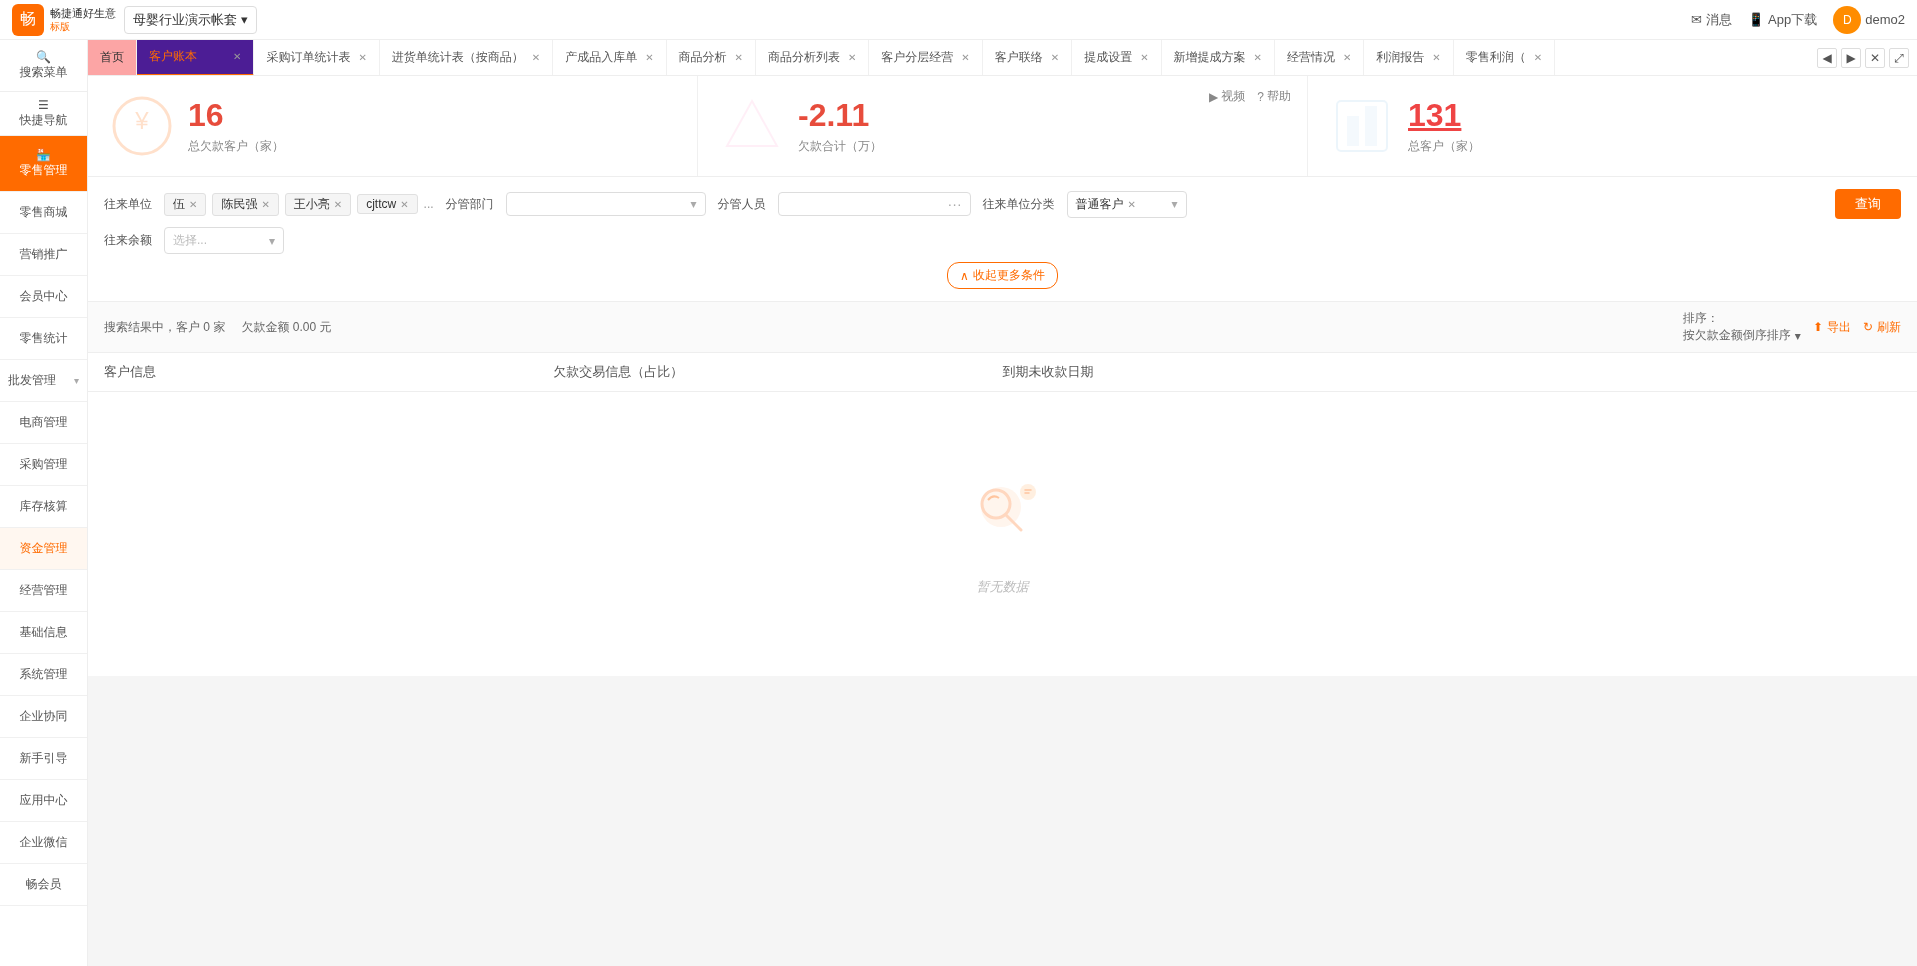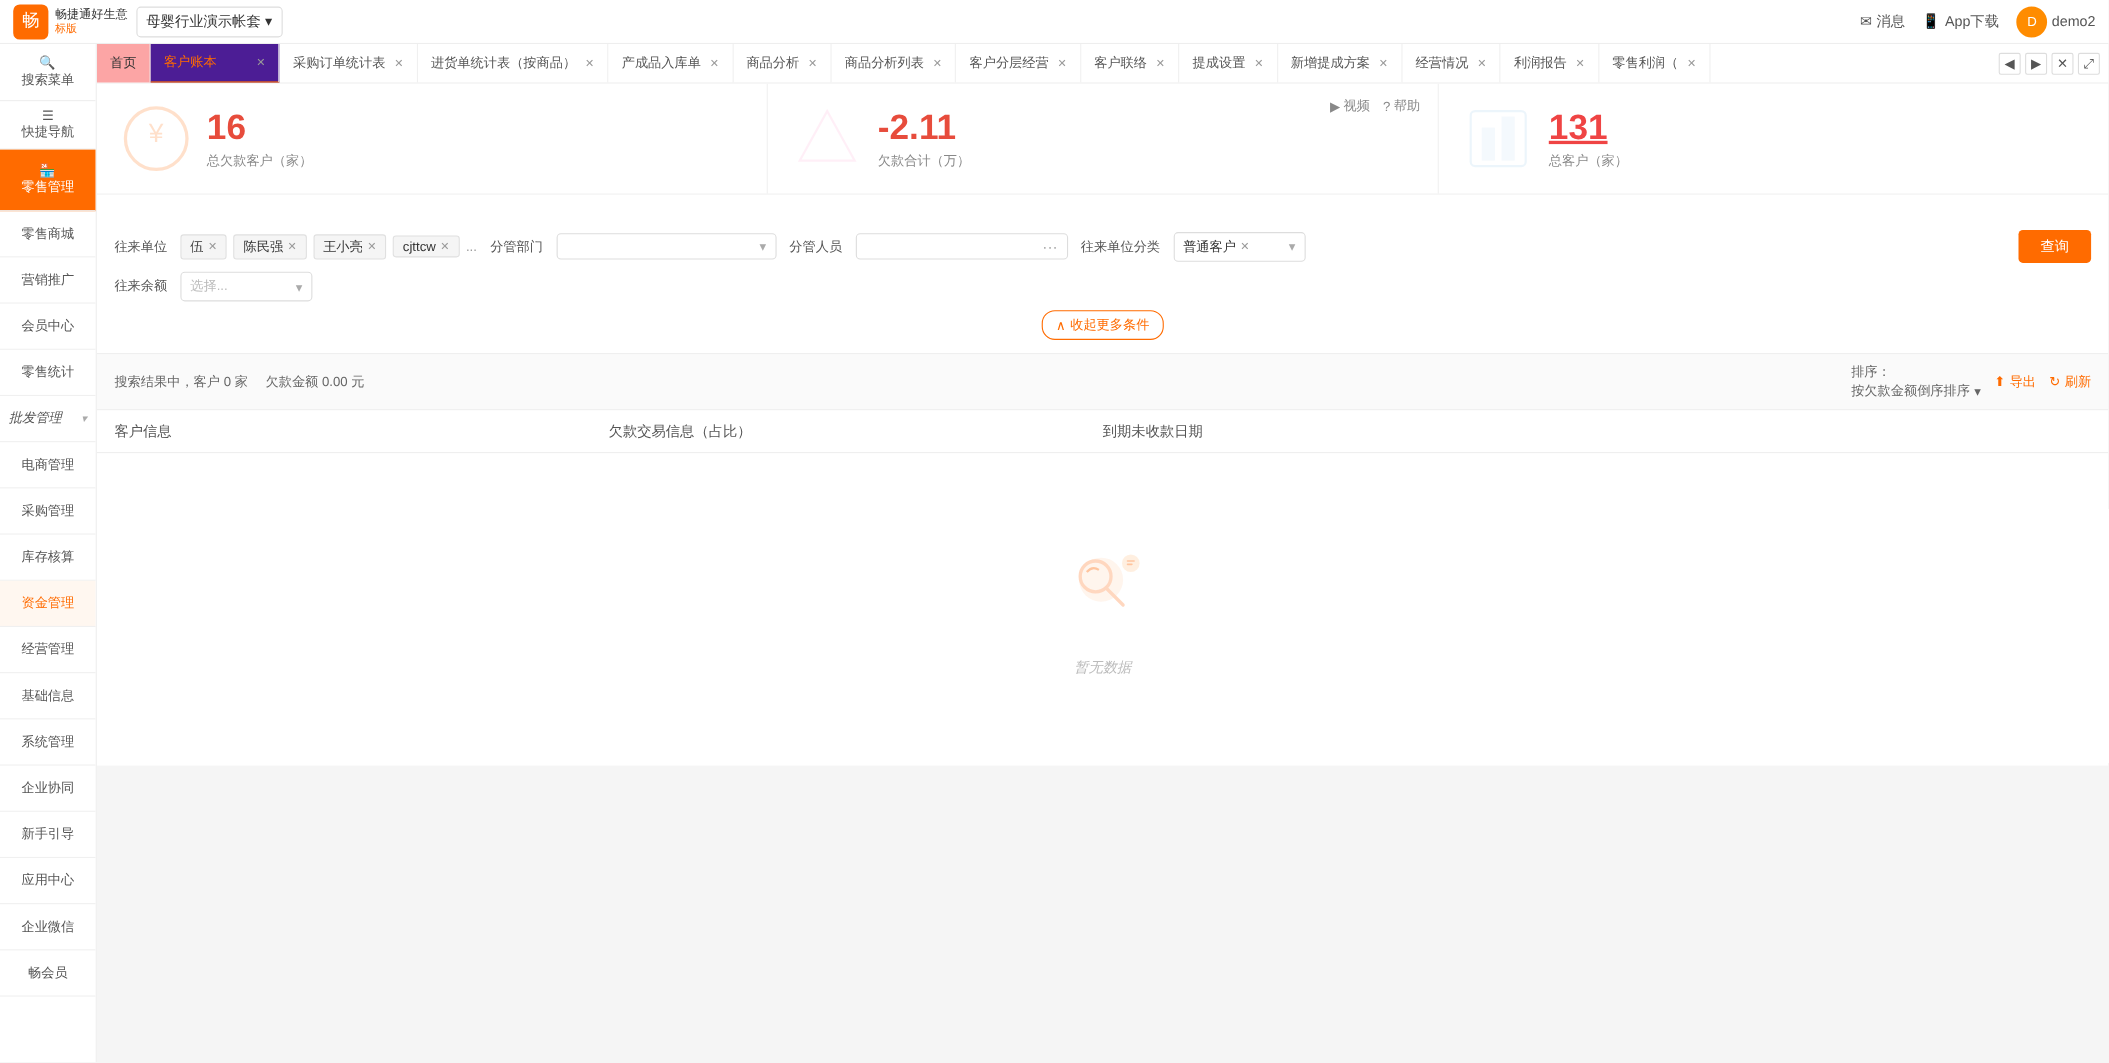--- a/index.html
+++ b/index.html
@@ -52,21 +52,21 @@
     .stat-info { flex: 1; }
     .stat-value { font-size: 32px; font-weight: bold; }
     .stat-value.red { color: #e74c3c; }
     .stat-value.dark { color: #ef4444; text-decoration: underline; }
     .stat-label { font-size: 12px; color: #888; margin-top: 4px; }
     .stat-top-right { position: absolute; top: 12px; right: 16px; display: flex; gap: 12px; font-size: 12px; color: #888; }
     .stat-top-right span { cursor: pointer; display: flex; align-items: center; gap: 3px; }
 
     
     .filter-area { background: #fff; padding: 12px 16px; border-bottom: 1px solid #eee; }
-    .filter-row { display: flex; align-items: center; gap: 12px; margin-bottom: 8px; flex-wrap: wrap; margin-top: 20px; }
+    .filter-row { display: flex; align-items: center; gap: 12px; margin-bottom: 8px; flex-wrap: wrap; }
     .filter-label { font-size: 12px; color: #555; white-space: nowrap; }
     .filter-tags { display: flex; align-items: center; gap: 6px; flex-wrap: wrap; }
     .filter-tag { background: #f5f5f5; border: 1px solid #e0e0e0; border-radius: 3px; padding: 2px 8px; font-size: 12px; color: #333; display: flex; align-items: center; gap: 4px; }
     .filter-tag .x { color: #999; cursor: pointer; font-size: 10px; }
     .filter-more { color: #999; cursor: pointer; font-size: 12px; }
     .filter-select { border: 1px solid #ddd; border-radius: 4px; padding: 4px 8px; font-size: 12px; color: #333; display: flex; align-items: center; gap: 4px; cursor: pointer; min-width: 120px; }
     .filter-select-wide { min-width: 200px; }
     .filter-select .arrow { color: #aaa; margin-left: auto; }
     .collapse-btn { display: flex; align-items: center; gap: 4px; color: #ff6b00; font-size: 12px; cursor: pointer; padding: 4px 12px; border: 1px solid #ff6b00; border-radius: 12px; }
     .query-btn { background: #ff6b00; color: #fff; border: none; border-radius: 4px; padding: 6px 20px; font-size: 13px; cursor: pointer; margin-left: auto; }
@@ -137,21 +137,21 @@
       <span>快捷导航</span>
     </div>
     <div class="sidebar-item active">
       <span>🏪</span><br>
       <span>零售管理</span>
     </div>
     <div class="sidebar-item"><span>零售商城</span></div>
     <div class="sidebar-item"><span>营销推广</span></div>
     <div class="sidebar-item"><span>会员中心</span></div>
     <div class="sidebar-item"><span>零售统计</span></div>
-    <div class="sidebar-item" style="display:flex;align-items:center;justify-content:space-between;padding:12px 8px;font-style:italic;">
+    <div class="sidebar-item" style="display:flex;align-items:center;justify-content:space-between;padding:12px 8px;">
       <span>批发管理</span>
       <span style="font-size:10px;color:#aaa;">▾</span>
     </div>
     <div class="sidebar-item"><span>电商管理</span></div>
     <div class="sidebar-item"><span>采购管理</span></div>
     <div class="sidebar-item"><span>库存核算</span></div>
     <div class="sidebar-item active-outline" style="color:#ff6b00;background:#fff7f0;"><span>资金管理</span></div>
     <div class="sidebar-item"><span>经营管理</span></div>
     <div class="sidebar-item"><span>基础信息</span></div>
     <div class="sidebar-item"><span>系统管理</span></div>

